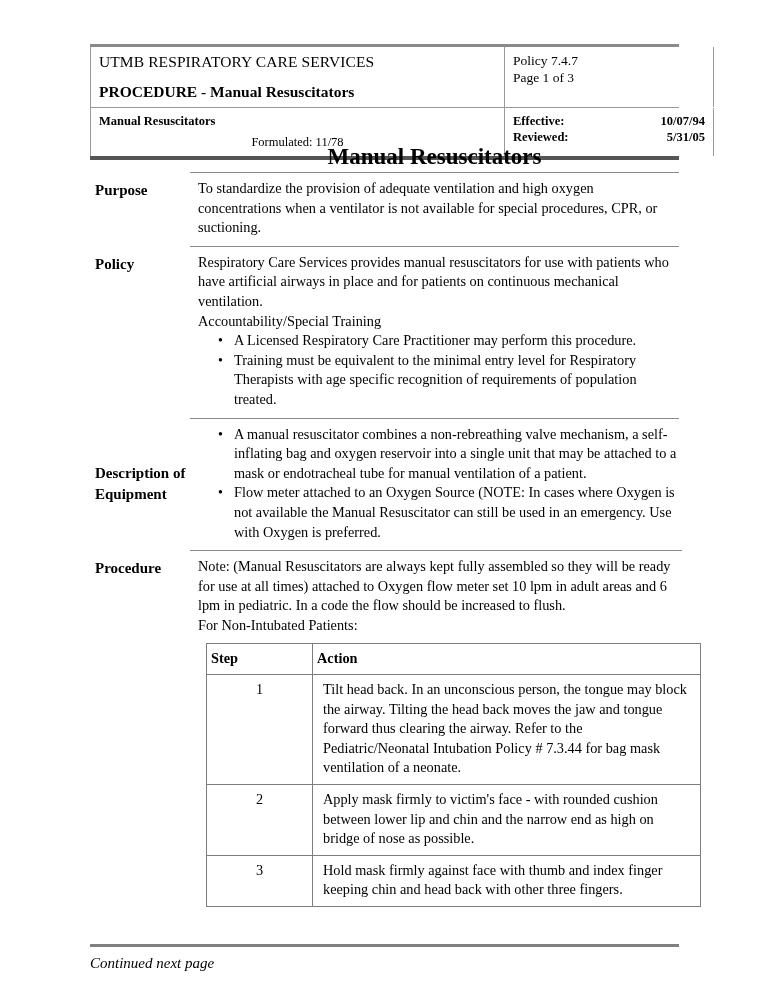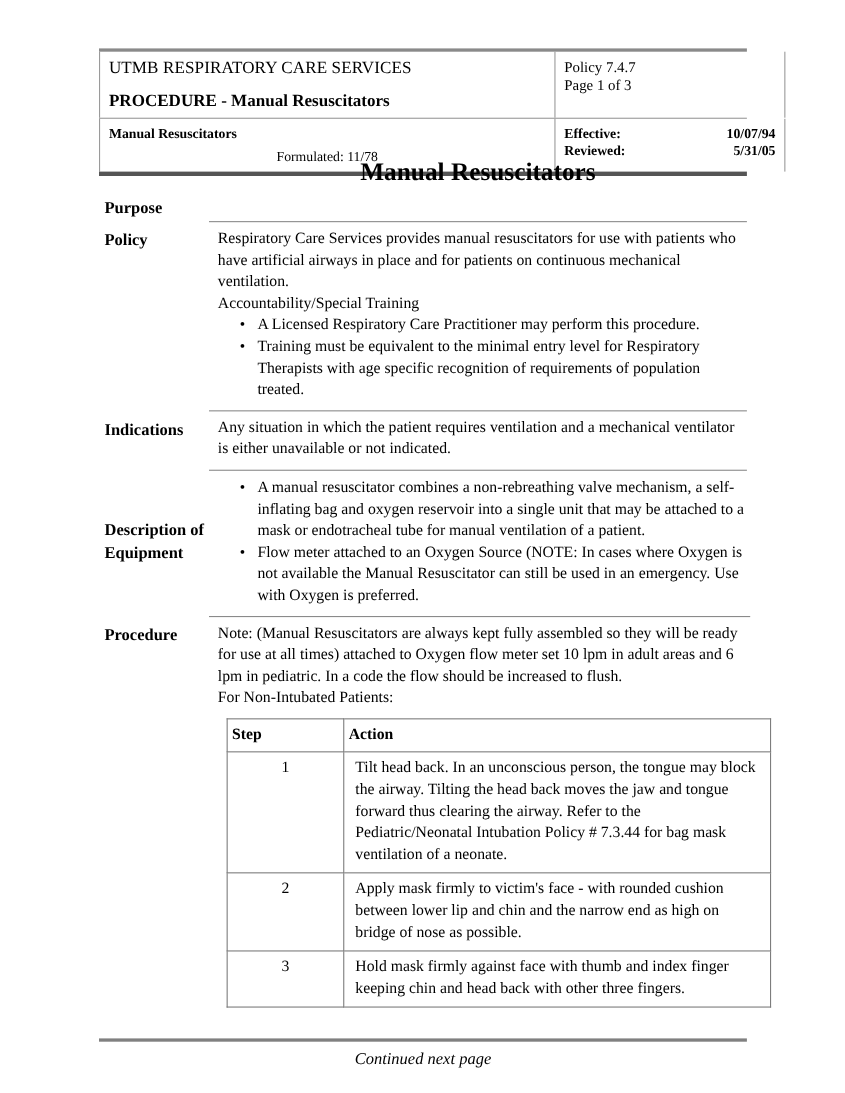--- a/index.html
+++ b/index.html
@@ -199,21 +199,21 @@
     top: 944px;
     width: 589px;
   }
   .footer-rule {
     height: 3px;
     background: #808080;
     width: 100%;
   }
   .footer-text {
     margin-top: 6px;
-    text-align: center;
+    text-align: left;
     font-style: italic;
     font-size: 15px;
     line-height: 20px;
     font-family: Liberation Serif, serif;
   }
 </style>
 </head>
 <body>
 
 <div class="page">
@@ -261,40 +261,37 @@
 
     <div class="header-rule-bottom"></div>
   </div>
 
   <div class="doc-title">Manual Resuscitators</div>
 
   <div class="sections">
 
     <div class="section">
       <div class="sec-label">Purpose</div>
+      <div class="sec-body">
+        <p>To standardize the provision of adequate ventilation and high oxygen concentrations when a ventilator is not available for special procedures, CPR, or suctioning.</p>
+      </div>
     </div>
 
     <div class="section">
       <div class="sec-label">Policy</div>
       <div class="sec-body">
         <p>Respiratory Care Services provides manual resuscitators for use with patients who have artificial airways in place and for patients on continuous mechanical ventilation.</p>
         <p class="bold-sub">Accountability/Special Training</p>
         <ul class="bullets">
           <li>A Licensed Respiratory Care Practitioner may perform this procedure.</li>
           <li>Training must be equivalent to the minimal entry level for Respiratory Therapists with age specific recognition of requirements of population treated.</li>
         </ul>
       </div>
     </div>
 
-    <div class="section">
-      <div class="sec-label">Indications</div>
-      <div class="sec-body">
-        <p>Any situation in which the patient requires ventilation and a mechanical ventilator is either unavailable or not indicated.</p>
-      </div>
-    </div>
 
     <div class="section">
       <div class="sec-label mid">Description of Equipment</div>
       <div class="sec-body">
         <ul class="bullets">
           <li>A manual resuscitator combines a non-rebreathing valve mechanism, a self-inflating bag and oxygen reservoir into a single unit that may be attached to a mask or endotracheal tube for manual ventilation of a patient.</li>
           <li>Flow meter attached to an Oxygen Source (NOTE: In cases where Oxygen is not available the Manual Resuscitator can still be used in an emergency.  Use with Oxygen is preferred.</li>
         </ul>
       </div>
     </div>

